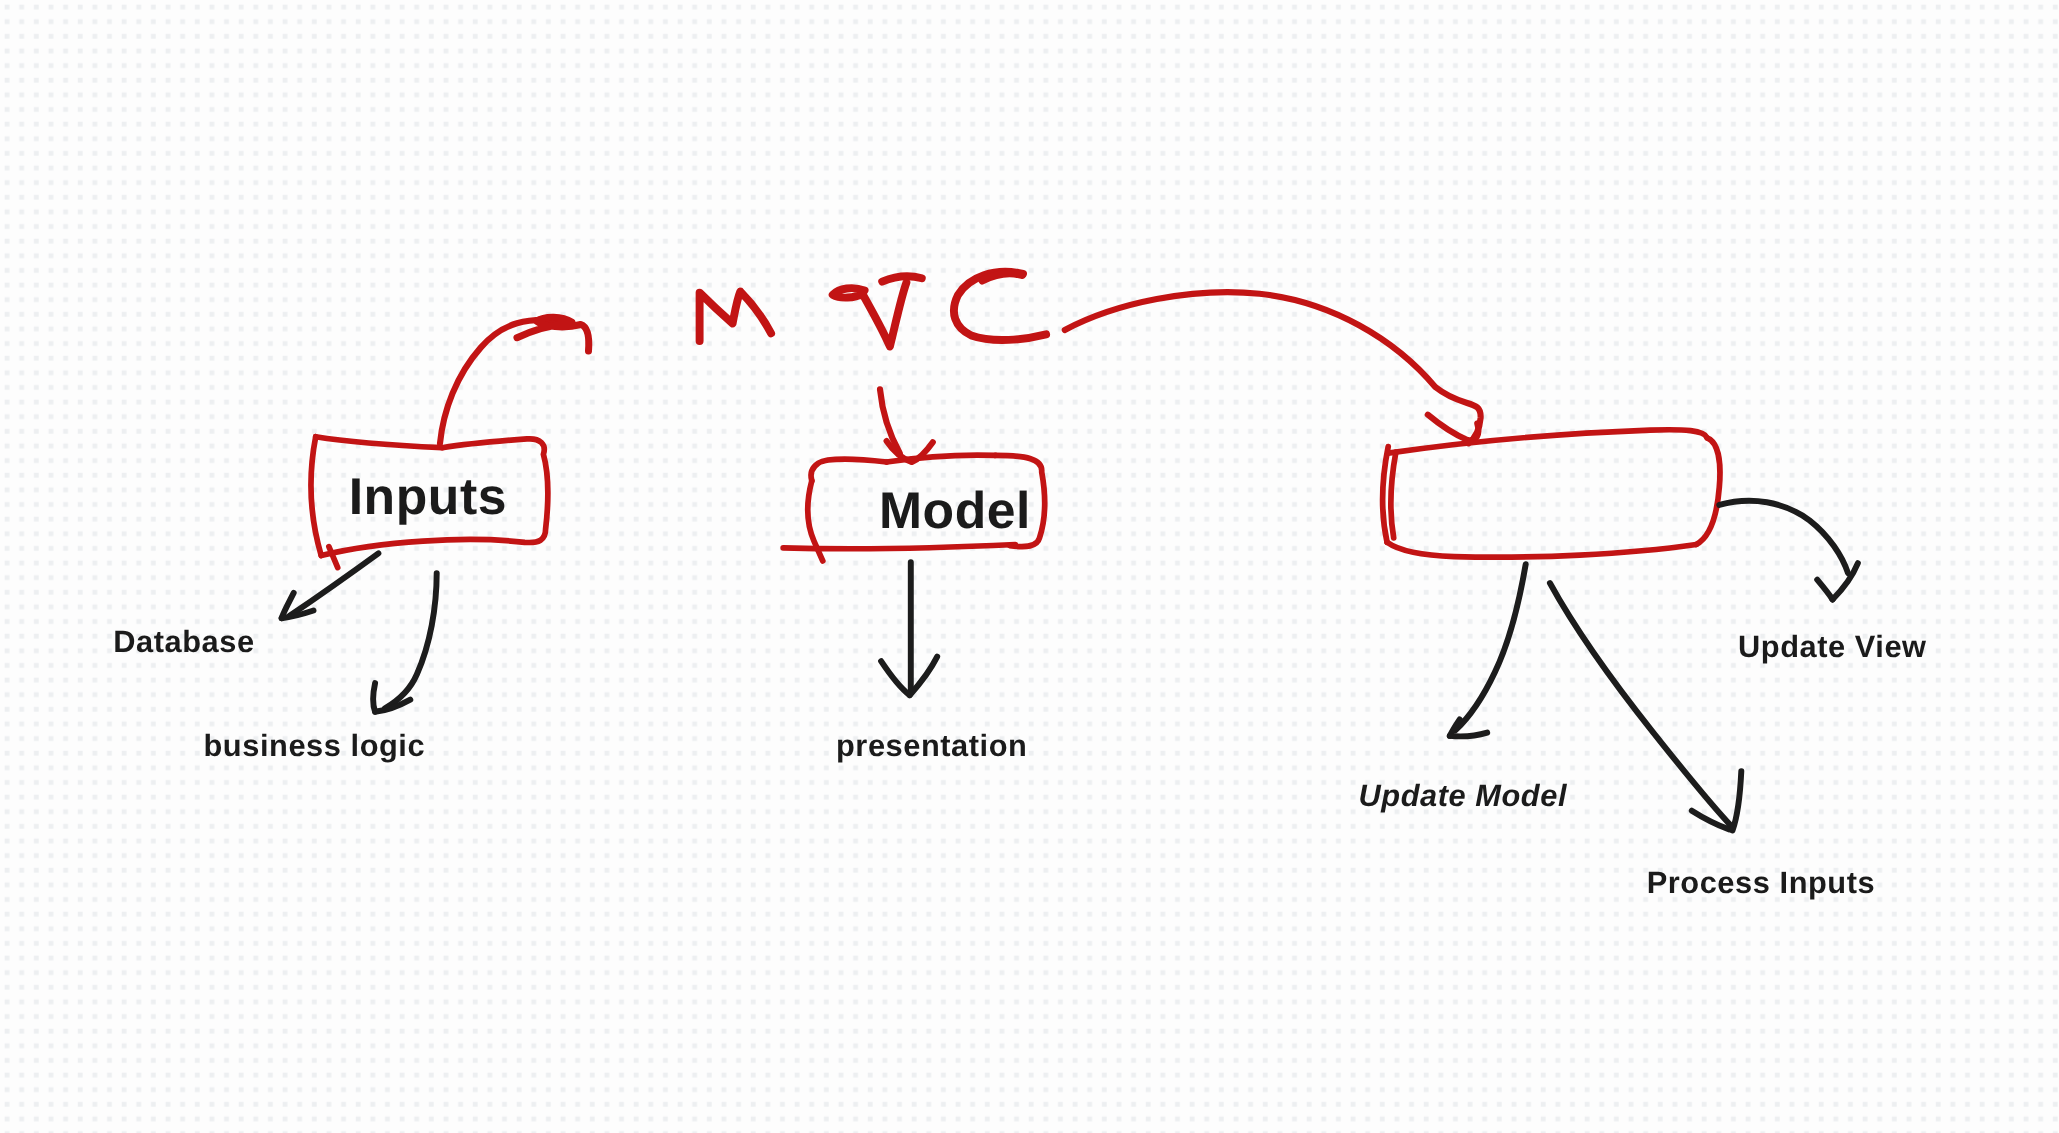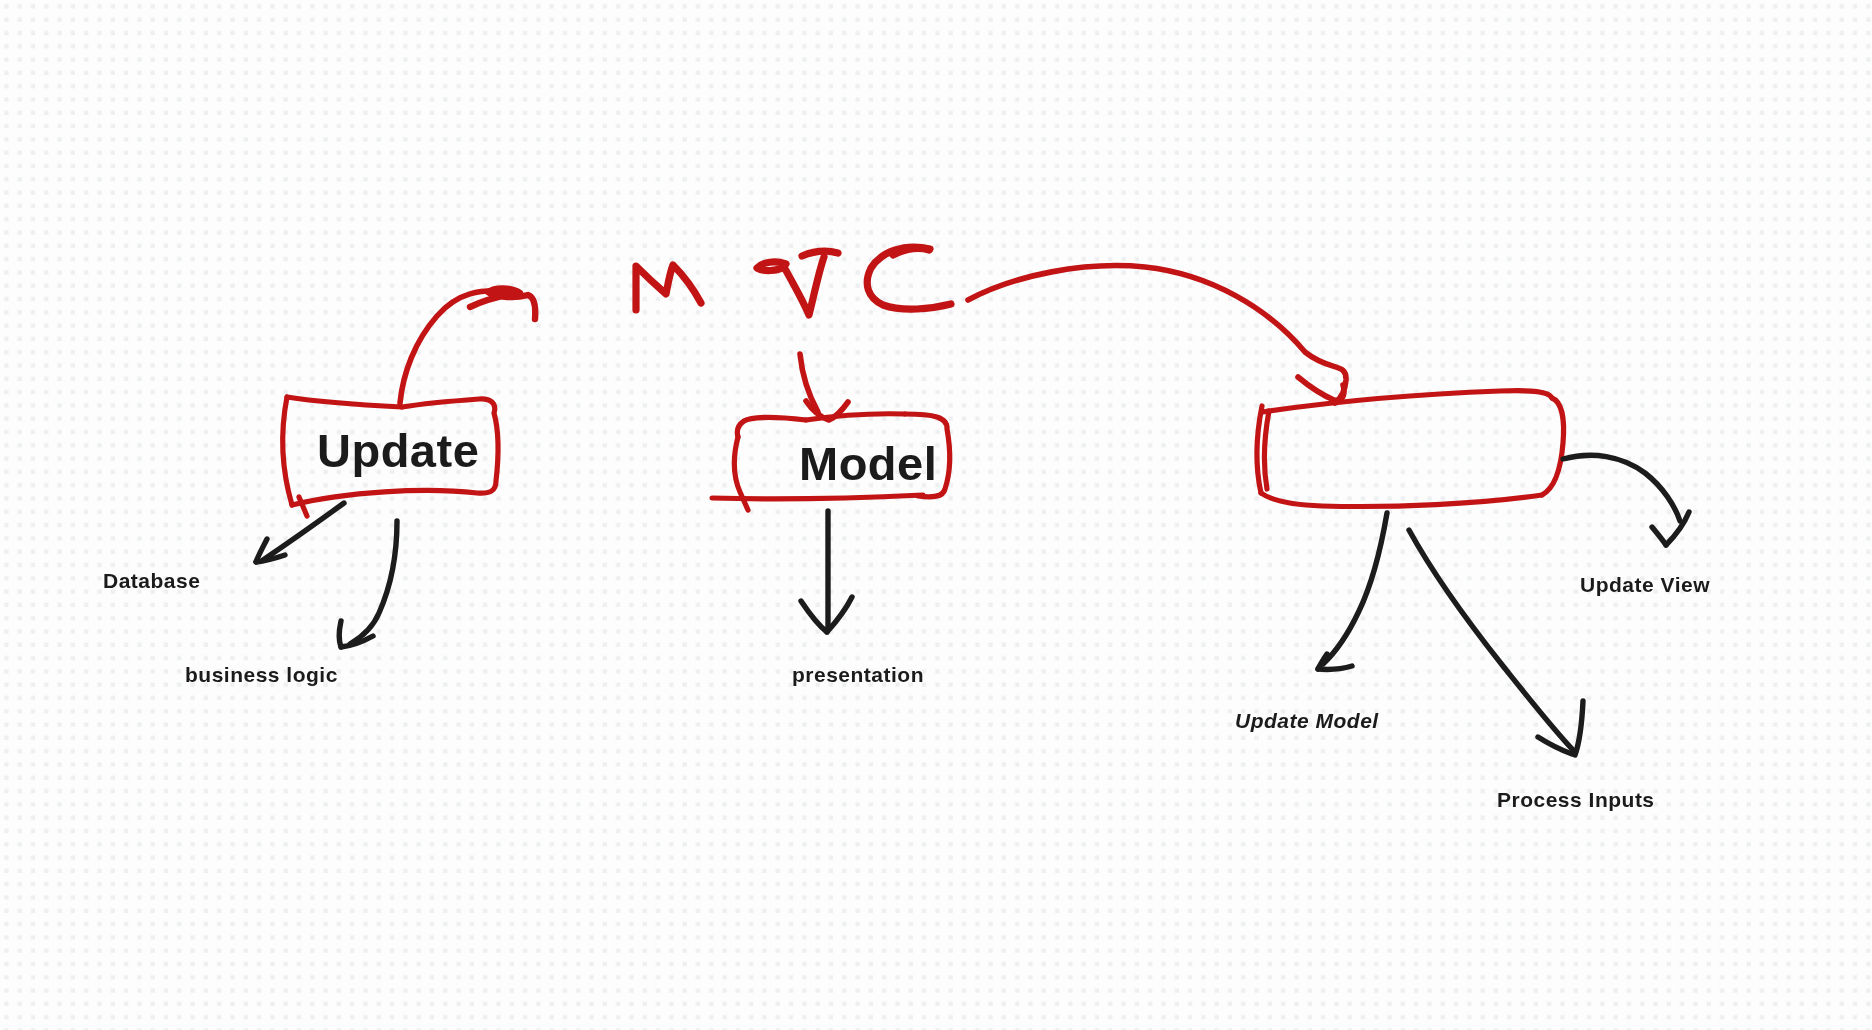--- a/index.html
+++ b/index.html
@@ -10,27 +10,27 @@
   }
   .canvas{
     position:relative;width:1872px;height:1030px;overflow:hidden;
   }
   .strokes{position:absolute;left:0;top:0;}
   .label{
     position:absolute;font-weight:700;color:#1b1b1b;
     white-space:nowrap;line-height:1;letter-spacing:0.5px;
   }
   .node-label{font-size:47px;}
-  .small-label{font-size:21px;}
+  .small-label{font-size:28px;}
   #model-label{left:317px;top:427px;}
   #view-label{left:799px;top:440px;}
   #controller-label{left:1288px;top:440px;}
   #database-label{left:103px;top:570px;}
   #business-logic-label{left:185px;top:664px;}
-  #presentation-label{left:792px;top:664px;text-align:center;}
+  #presentation-label{left:760px;top:664px;text-align:center;}
   #update-model-label{left:1235px;top:710px;font-style:italic;}
   #process-inputs-label{left:1497px;top:789px;}
   #update-view-label{left:1580px;top:574px;text-align:center;}
   .sr-only{
     position:absolute;width:1px;height:1px;overflow:hidden;
     clip:rect(0 0 0 0);white-space:nowrap;
   }
 </style>
 </head>
 <body>
@@ -131,21 +131,21 @@
       <g>
         <path d="M 1563 459 C 1592 451 1622 456 1645 473 C 1663 487 1675 506 1680 521"></path>
         <path d="M 1652 527 C 1657 533 1662 539 1666 545"></path>
         <path d="M 1666 545 C 1675 536 1684 524 1689 512"></path>
       </g>
     </g>
   </svg>
 
   <span class="sr-only">MVC</span>
 
-  <div class="label node-label" id="model-label">Update</div>
+  <div class="label node-label" id="model-label">Inputs</div>
   <div class="label node-label" id="view-label">Model</div>
 
   <div class="label small-label" id="database-label">Database</div>
   <div class="label small-label" id="business-logic-label">business logic</div>
   <div class="label small-label" id="presentation-label">presentation</div>
   <div class="label small-label" id="update-model-label">Update Model</div>
   <div class="label small-label" id="process-inputs-label">Process Inputs</div>
   <div class="label small-label" id="update-view-label">Update View</div>
 </div>
 

